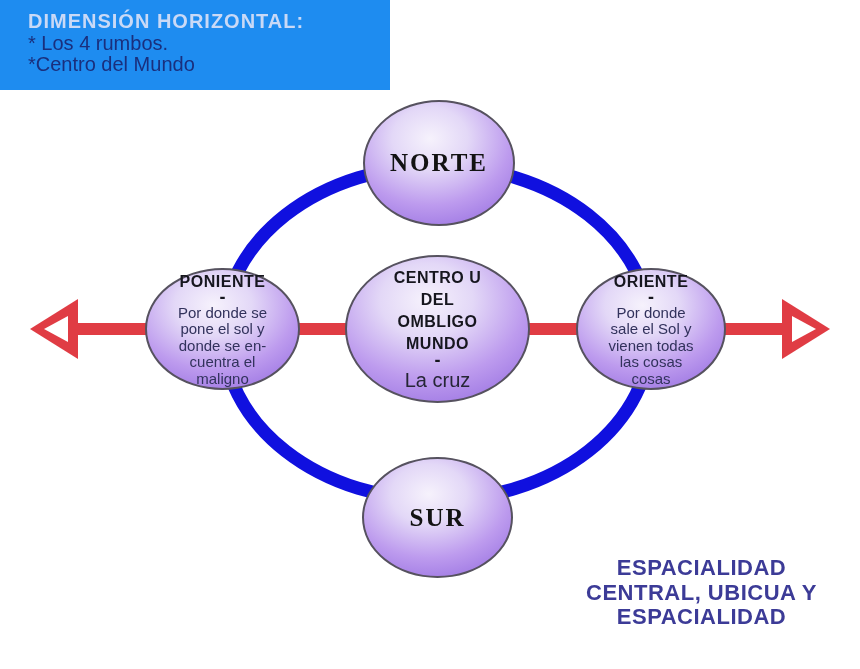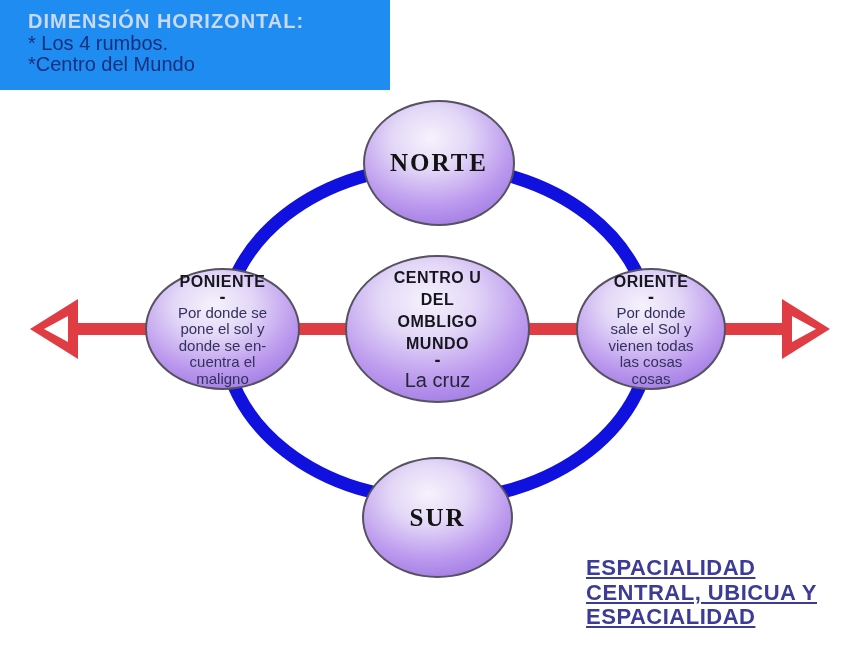--- a/index.html
+++ b/index.html
@@ -46,23 +46,23 @@
   }
   .node-dash { font-size:18px; font-weight:bold; color:#16161e; line-height:10px; }
   .node-desc { font-size:15px; color:#32325c; line-height:16.5px; margin-top:3px; }
   .centro-title {
     font-size:16px; font-weight:bold; color:#16161e; letter-spacing:.5px; line-height:22px;
   }
   .centro-sub { font-size:20px; color:#262636; margin-top:4px; }
 
   
   .caption {
-    position:absolute; right:43px; top:556px; text-align:left;
+    position:absolute; right:43px; top:556px; text-align:center;
     font-size:22px; font-weight:bold; color:#3C3B97;
-    letter-spacing:.5px; line-height:24.5px; white-space:nowrap;text-decoration:underline;
+    letter-spacing:.5px; line-height:24.5px; white-space:nowrap;
   }
 </style>
 </head>
 <body>
 
 <div class="canvas">
 
   <svg class="underlay" viewBox="0 0 860 669">
     <ellipse cx="437" cy="333" rx="214" ry="167" fill="none" stroke="#1010DF" stroke-width="13"></ellipse>
     <line x1="60" y1="329" x2="795" y2="329" stroke="#E03C44" stroke-width="12"></line>

